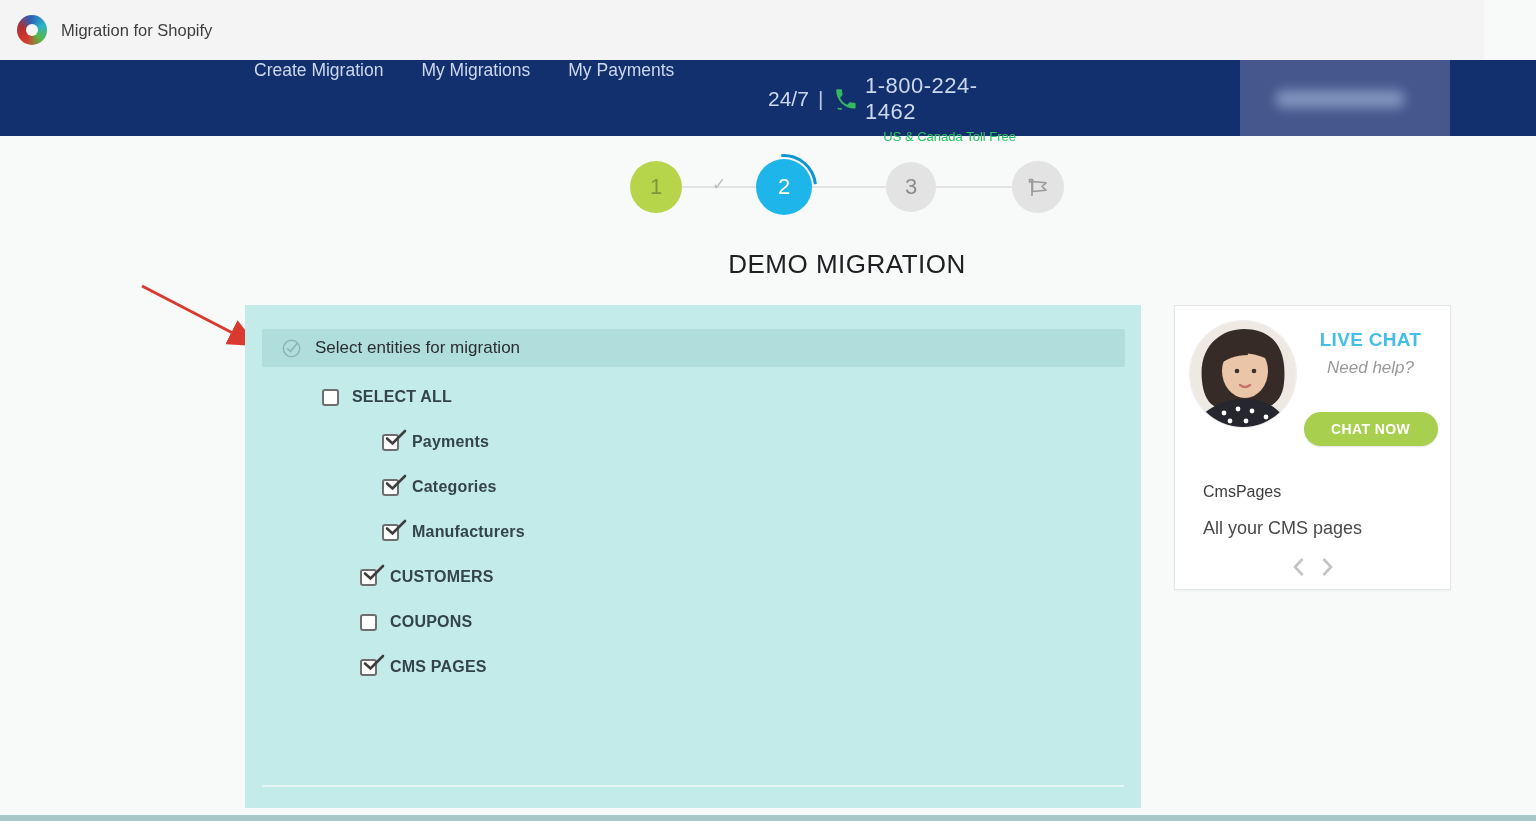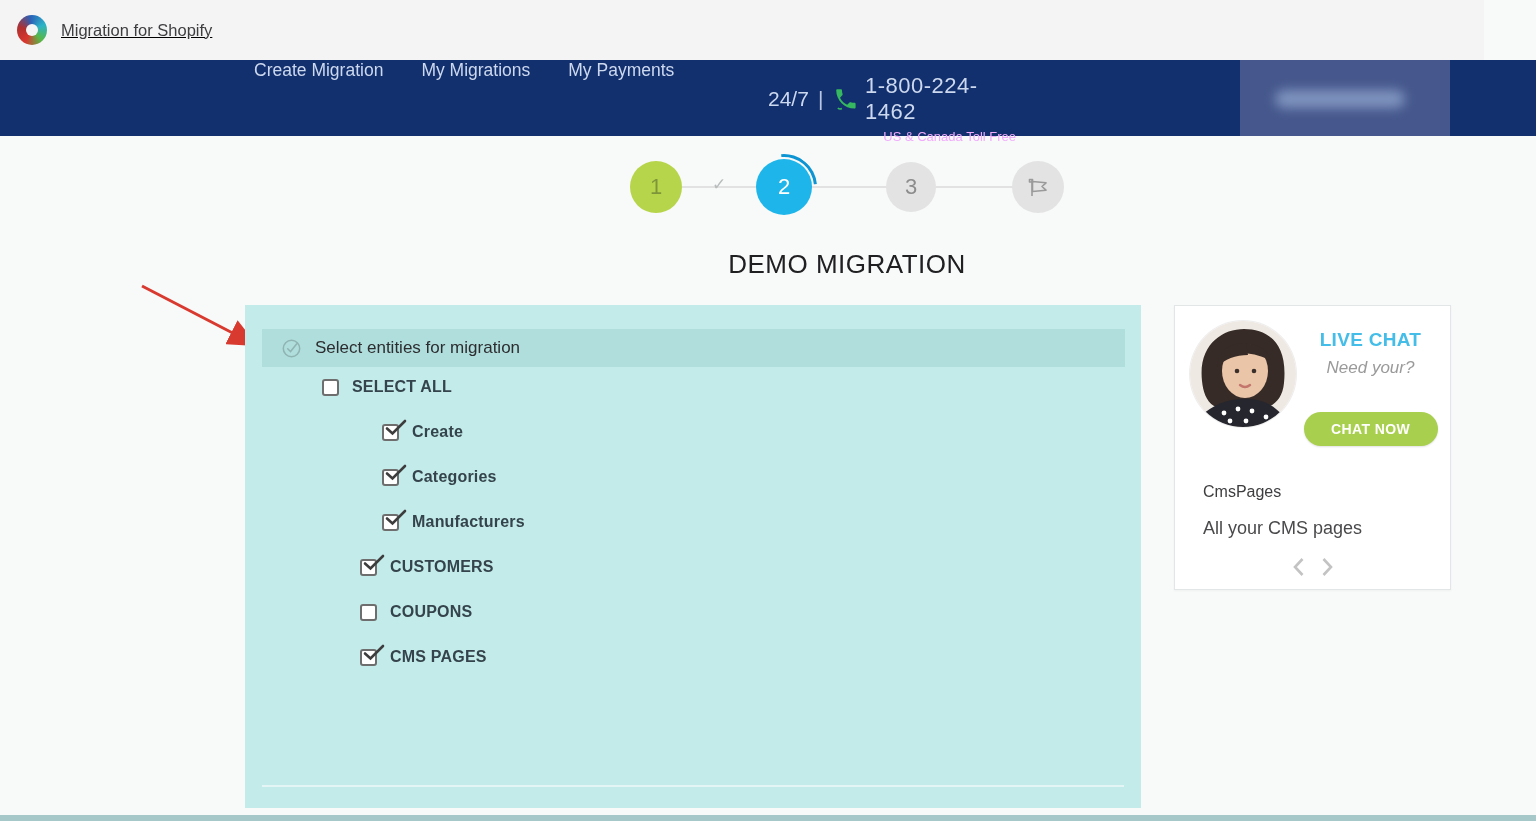--- a/index.html
+++ b/index.html
@@ -4,41 +4,41 @@
 <style>
   * { box-sizing: border-box; margin: 0; padding: 0; }
   body { font-family: "Liberation Sans", sans-serif; background: #e9e9e9; }
   #screen {
     position: relative; width: 1536px; height: 821px; overflow: hidden;
     background: #f8f9f9;
   }
 
   
   .topbar { position: absolute; left: 0; top: 0; width: 1484px; height: 60px;
-    background: #f4f4f5; display: flex; align-items: center; text-decoration: underline; }
+    background: #f4f4f5; display: flex; align-items: center; }
   .logo { width: 30px; height: 30px; border-radius: 50%; margin-left: 17px;
     background: conic-gradient(from 210deg, #d9372f, #b03030, #2a62b8, #2bb3c8, #56b847, #d9372f);
     position: relative; }
   .logo::after { content: ''; position: absolute; left: 9px; top: 9px; width: 12px; height: 12px;
     border-radius: 50%; background: #f4f4f5; }
   .app-title { margin-left: 14px; font-size: 16.5px; color: #3e3e40; font-weight: 500; }
 
   
   .navbar { position: absolute; left: 0; top: 60px; width: 1536px; height: 76px;
     background: var(--navbar-bg); }
   .nav-menu { position: absolute; left: 254px; top: 0; height: 76px; display: flex; align-items: flex-start; gap: 38px; }
   .nav-item { color: #ccd8ee; font-size: 17.5px; cursor: pointer; }
   .phone-wrap { position: absolute; left: 768px; top: 13px; width: 258px;
     display: flex; flex-direction: column; align-items: flex-end; color: #ccd8ee; }
   .phone-row { display: flex; align-items: center; }
   .phone-hours { font-size: 21px; }
   .phone-sep { font-size: 21px; margin: 0 10px 0 9px; color: #b9c6e2; }
   .phone-icon { width: 26px; height: 26px; margin-right: 6px; }
   .phone-number { font-size: 22px; letter-spacing: .5px; }
-  .phone-note { font-size: 13px; color: #f0abfc; margin-top: 4px; margin-right: 10px; }
+  .phone-note { font-size: 13px; color: #22c55e; margin-top: 4px; margin-right: 10px; }
   .account-blur { position: absolute; left: 1240px; top: 0; width: 210px; height: 76px;
     background: #45578c; overflow: hidden; }
   .account-blur::after { content: ''; position: absolute; left: 35px; top: 30px; width: 130px; height: 18px;
     background: #8ba0c9; border-radius: 9px; filter: blur(6px); opacity: .85; }
 
   
   .stepper { position: absolute; left: 0; top: 150px; width: 1536px; height: 80px; }
   .step-line { position: absolute; left: 656px; top: 36px; width: 382px; height: 2px; background: #e2e2e2; }
   .step-circle { position: absolute; border-radius: 50%; display: flex; align-items: center; justify-content: center;
     font-size: 22px; }
@@ -57,21 +57,21 @@
 
   
   .anno-arrow { position: absolute; left: 136px; top: 278px; width: 132px; height: 78px; pointer-events: none; }
 
   
   .panel { position: absolute; left: 245px; top: 305px; width: 896px; height: 503px; background: var(--panel-bg); }
   .panel-header { position: absolute; left: 17px; right: 16px; top: 24px; height: 38px;
     background: var(--panel-header-bg); display: flex; align-items: center; padding-left: 19px; }
   .circle-check { width: 21px; height: 21px; flex: 0 0 auto; }
   .panel-header-label { margin-left: 13px; font-size: 17px; color: #2d2d2f; }
-  .entity-list { position: absolute; left: 0; right: 0; top: 68px; }
+  .entity-list { position: absolute; left: 0; right: 0; top: 78px; }
   .entity-row { display: flex; align-items: center; height: 28px; margin-bottom: 17px; }
   .entity-row.level-0 { margin-left: 77px; }
   .entity-row.level-1 { margin-left: 115px; }
   .entity-row.level-2 { margin-left: 137px; }
   .checkbox { position: relative; width: 17px; height: 17px; background: #ffffff;
     border: 2px solid #6e6e6e; border-radius: 3px; cursor: pointer; flex: 0 0 auto; }
   .checkbox .tick { position: absolute; left: 0px; top: -7px; width: 23px; height: 18px; }
   .entity-label { margin-left: 13px; font-size: 16px; font-weight: 600; color: #35444c; letter-spacing: .2px; }
   .panel-divider { position: absolute; left: 17px; right: 17px; bottom: 21px; height: 2px;
     background: rgba(255,255,255,.55); }
@@ -172,21 +172,21 @@
         <div class="entity-row level-0">
           <span class="checkbox"></span>
           <span class="entity-label">SELECT ALL</span>
         </div>
         <div class="entity-row level-2">
           <span class="checkbox checked">
             <svg class="tick" viewBox="0 0 23 18">
               <path d="M3 9.5 L8.5 14.5 L21 2" fill="none" stroke="#3d3d3d" stroke-width="2.6" stroke-linecap="round"></path>
             </svg>
           </span>
-          <span class="entity-label">Create</span>
+          <span class="entity-label">Payments</span>
         </div>
         <div class="entity-row level-2">
           <span class="checkbox checked">
             <svg class="tick" viewBox="0 0 23 18">
               <path d="M3 9.5 L8.5 14.5 L21 2" fill="none" stroke="#3d3d3d" stroke-width="2.6" stroke-linecap="round"></path>
             </svg>
           </span>
           <span class="entity-label">Categories</span>
         </div>
         <div class="entity-row level-2">
@@ -238,21 +238,21 @@
             <circle cx="48" cy="88" r="2.4"></circle>
             <circle cx="62" cy="90" r="2.4"></circle>
           <circle cx="76" cy="96" r="2.4"></circle>
             <circle cx="40" cy="100" r="2.4"></circle>
             <circle cx="56" cy="100" r="2.4"></circle>
         </g>
       </svg>
     </div>
     <div class="chat-col">
       <div class="chat-title">LIVE CHAT</div>
-      <div class="chat-sub">Need your?</div>
+      <div class="chat-sub">Need help?</div>
       <button class="chat-btn">CHAT NOW</button>
     </div>
     <div class="card-title">CmsPages</div>
     <div class="card-desc">All your CMS pages</div>
     <div class="card-arrows">
       <svg class="chev" viewBox="0 0 13 20">
         <path d="M10.5 2 L3 10 L10.5 18" fill="none" stroke="#c3c3c3" stroke-width="2.6"></path>
       </svg>
       <svg class="chev" viewBox="0 0 13 20">
         <path d="M2.5 2 L10 10 L2.5 18" fill="none" stroke="#c3c3c3" stroke-width="2.6"></path>

